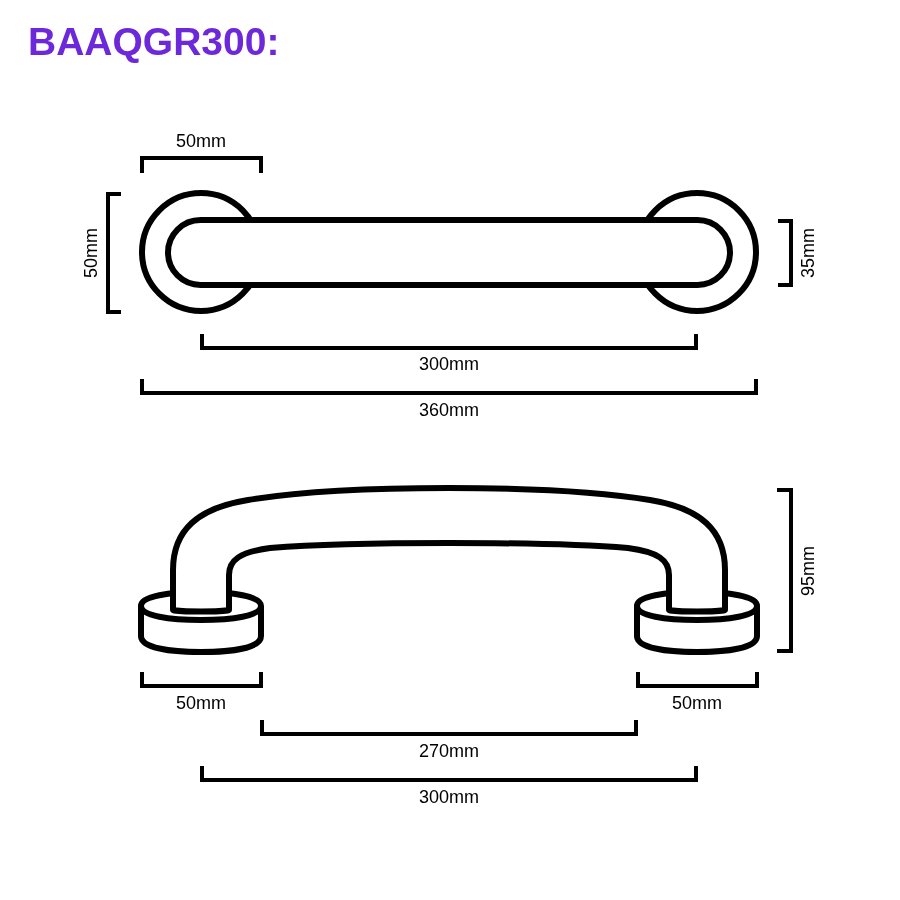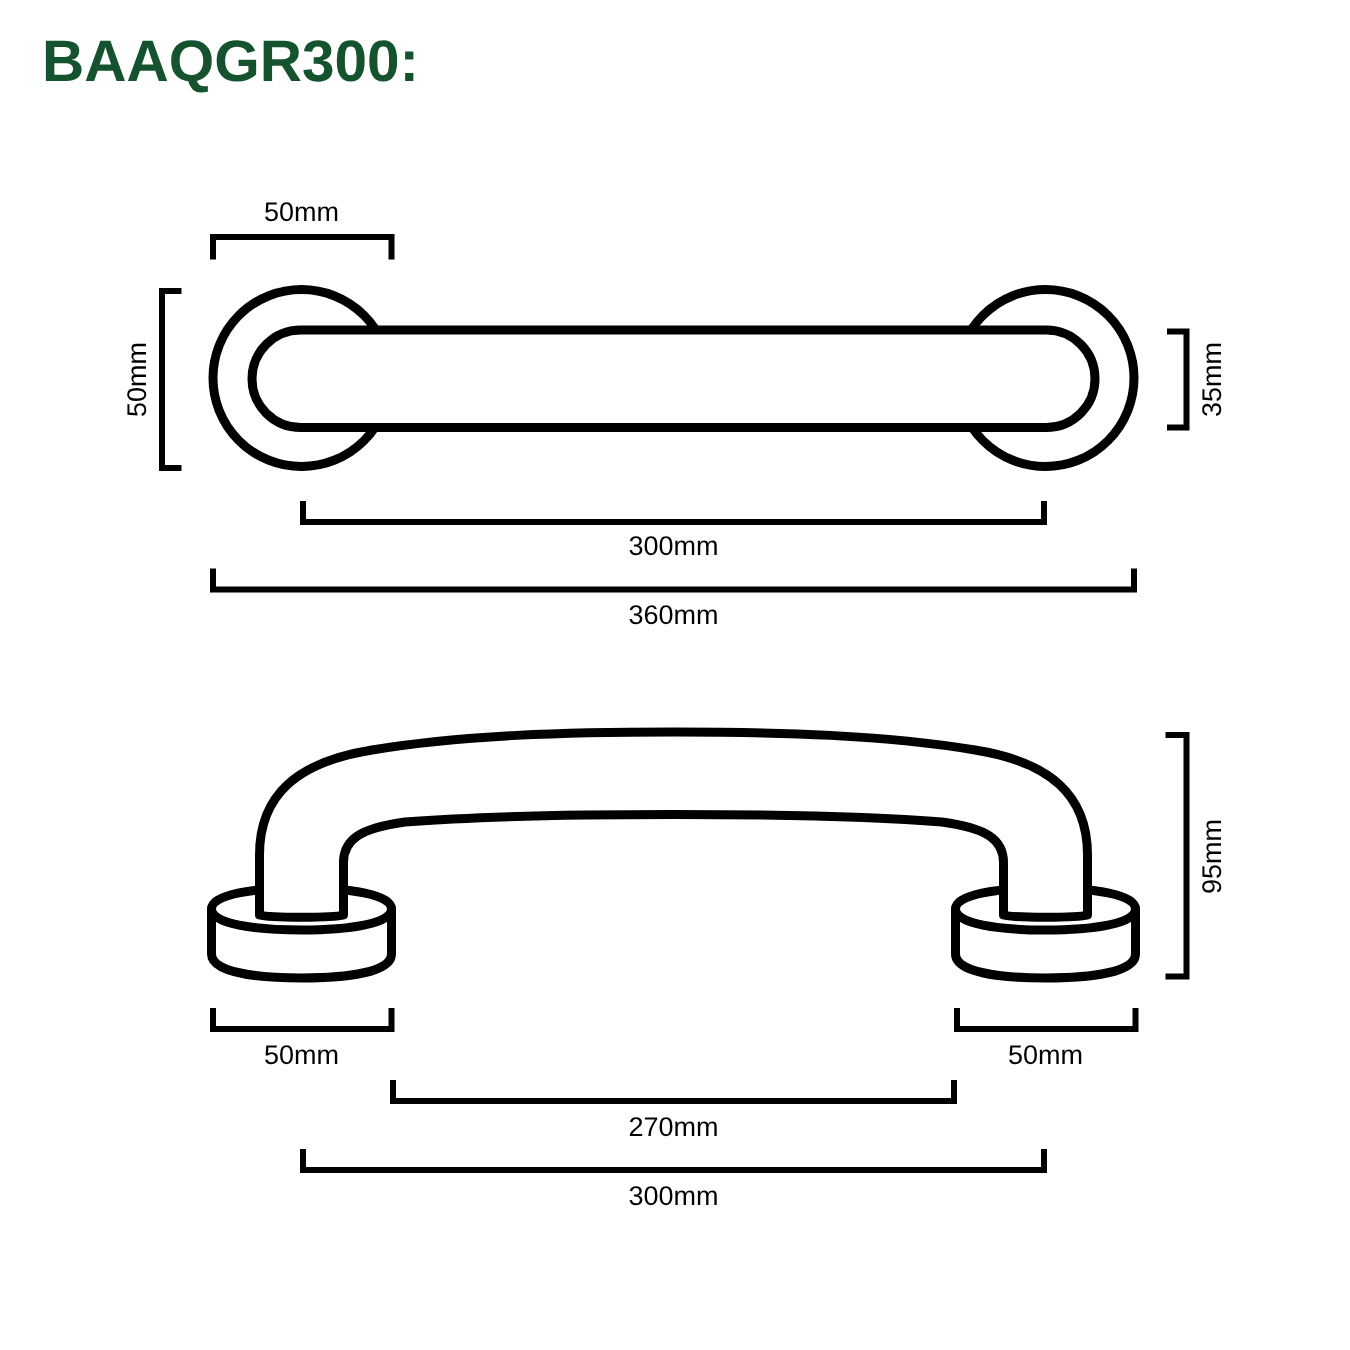--- a/index.html
+++ b/index.html
@@ -1,17 +1,17 @@
 <!DOCTYPE html>
 <html><head>
 <meta charset="utf-8">
 <style>
   html, body { margin: 0; padding: 0; background: #ffffff; }
   body { width: 900px; height: 900px; position: relative; overflow: hidden; font-family: "Liberation Sans", sans-serif; }
-  #title { position: absolute; left: 28px; top: 20px; font-size: 39px; font-weight: bold; color: #14532d; letter-spacing: 0px; }
+  #title { position: absolute; left: 28px; top: 20px; font-size: 39px; font-weight: bold; color: #6d28d9; letter-spacing: 0px; }
   svg { position: absolute; left: 0; top: 0; }
   .stroke { fill: none; stroke: #000; stroke-width: 6; stroke-linejoin: round; stroke-linecap: butt; }
   .fillw { fill: #fff; stroke: #000; stroke-width: 6; stroke-linejoin: round; }
   .dim { fill: none; stroke: #000; stroke-width: 4; stroke-linecap: butt; stroke-linejoin: miter; }
   .lbl { font-family: "Liberation Sans", sans-serif; font-size: 18px; fill: #000; }
 </style>
 </head>
 <body>
 
 <div id="title">BAAQGR300:</div>

